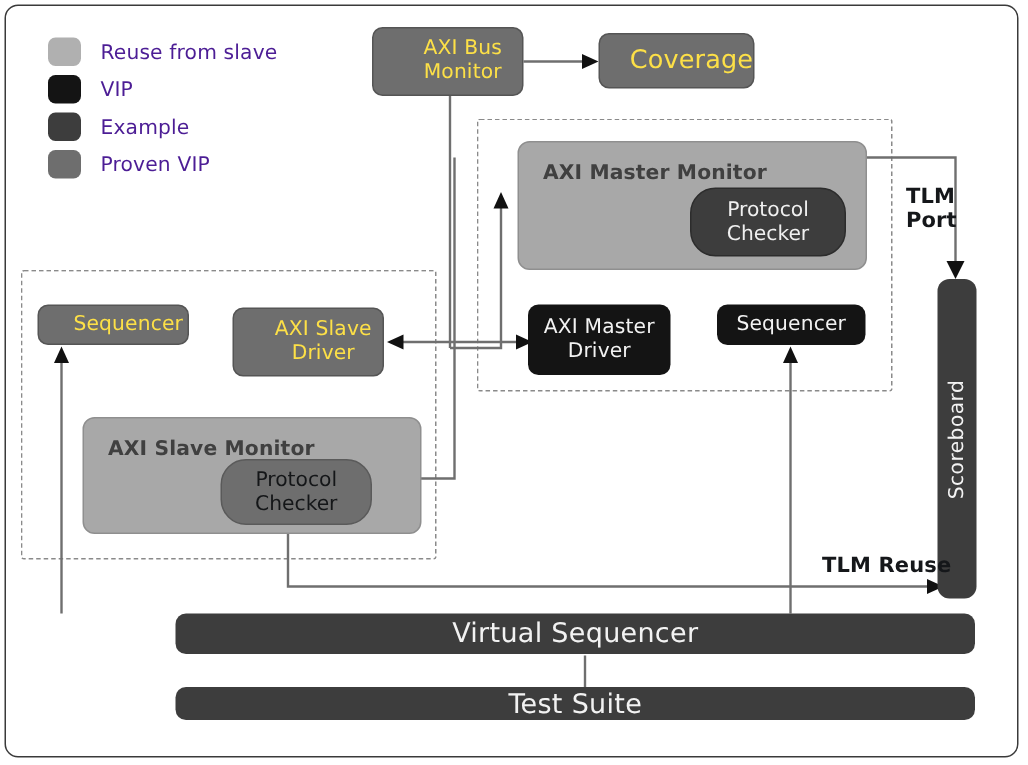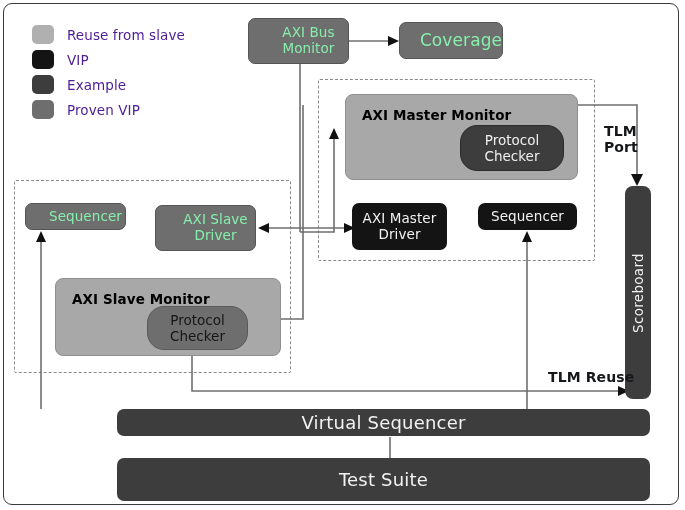--- a/index.html
+++ b/index.html
@@ -40,38 +40,38 @@
     box-sizing: border-box;
     border-radius: 7px;
     display: flex;
     align-items: center;
     justify-content: center;
     text-align: center;
     line-height: 1.18;
     letter-spacing: .1px;
   }
   .fill-vip    { background: #141414; color: #f2f2f2; }
-  .fill-proven { background: #6e6e6e; color: #86efac; padding-left: 20px; }
+  .fill-proven { background: #6e6e6e; color: #fde047; padding-left: 20px; }
   .outline-d { border: 1px solid #555; }
 
   
   .monitor {
     position: absolute;
     box-sizing: border-box;
     background: #a8a8a8;
     border: 1px solid #8f8f8f;
     border-radius: 8px;
   }
   .monitor-title {
     position: absolute;
     left: 16px;
     top: 12px;
     font-size: 13.5px;
     font-weight: 600;
-    color: #000000;
+    color: #404040;
     letter-spacing: .1px;
   }
   .checker {
     position: absolute;
     box-sizing: border-box;
     border-radius: 17px;
     display: flex;
     align-items: center;
     justify-content: center;
     text-align: center;
@@ -259,17 +259,17 @@
   <div class="port-label" style="left:604px; top:123px; text-align:left;">
     <div>TLM</div>
     <div>Port</div>
   </div>
   <div class="port-label" style="left:548px; top:369px;">TLM Reuse</div>
 
   <div class="bar" style="left:117px; top:409px; width:533px; height:27px;">
     <span>Virtual Sequencer</span>
   </div>
 
-  <div class="bar" style="left:117px; top:458px; width:533px; height:43px;">
+  <div class="bar" style="left:117px; top:458px; width:533px; height:22px;">
     <span>Test Suite</span>
   </div>
 
 </div>
 
 </body></html>

